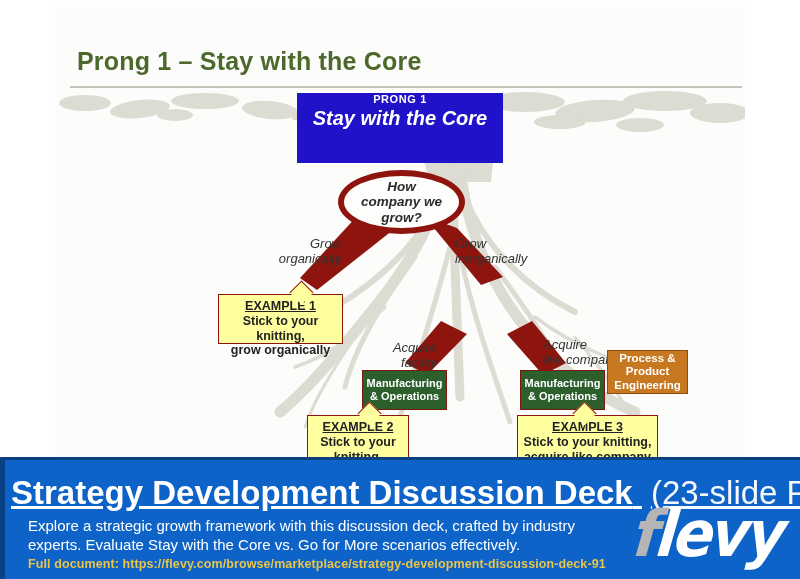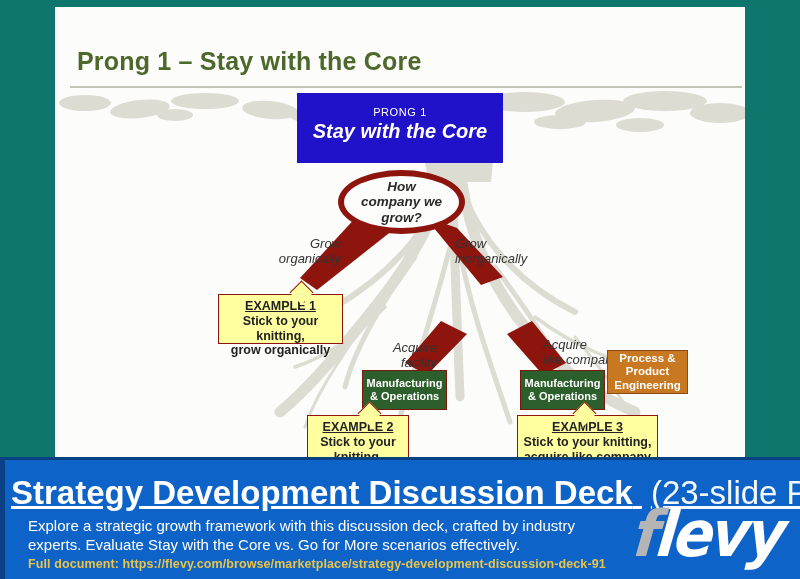--- a/index.html
+++ b/index.html
@@ -3,21 +3,21 @@
 <meta charset="utf-8">
 <style>
   * { margin: 0; padding: 0; box-sizing: border-box; }
   html,body { width: 800px; height: 579px; }
   body {
     font-family: "Liberation Sans", sans-serif;
     background: #6b6b68;
     position: relative;
     overflow: hidden;
   }
-  .stage { position: absolute; left:0; top:0; width:800px; height:579px; background:#0f766e; }
+  .stage { position: absolute; left:0; top:0; width:800px; height:579px; background:#ffffff; }
 
   
   .slide {
     position: absolute; left: 55px; top: 7px; width: 690px; height: 450px;
     background: #fcfcfb; overflow: hidden;
   }
   .slide-title {
     position: absolute; left: 22px; top: 40px; z-index: 3;
     font-size: 25px; font-weight: bold; color: #4d682b; letter-spacing: 0.2px;
   }
@@ -26,21 +26,21 @@
     background: #c4c4bb; z-index: 2;
   }
   svg.layer { position: absolute; left:0; top:0; width:690px; height:450px; }
   .watermark { z-index: 1; }
   .connectors { z-index: 2; }
 
   .prong-box {
     position: absolute; left: 242px; top: 86px; width: 206px; height: 70px;
     background: #2012c8; z-index: 3; text-align: center; color: #fff;
   }
-  .prong-kicker { display:block; margin-top: 13px; font-size: 11px; font-weight: normal; letter-spacing: .6px; }
+  .prong-kicker { display:block; font-size: 11px; font-weight: bold; letter-spacing: .6px; }
   .prong-title  { display:block; margin-top: 2px;  font-size: 20px; font-weight: bold; font-style: italic; }
 
   .oval {
     position: absolute; z-index: 3; background: #fdfdfc;
     border: 6px solid #8e150e; border-radius: 50%;
     display: flex; align-items: center; justify-content: center;
     text-align: center; font-size: 13.5px; font-weight: bold; font-style: italic;
     color: #2b2b2b; line-height: 1.13; white-space: pre-line;
   }
   .oval-how     { left: 283px; top: 163px; width: 127px; height: 64px; }

